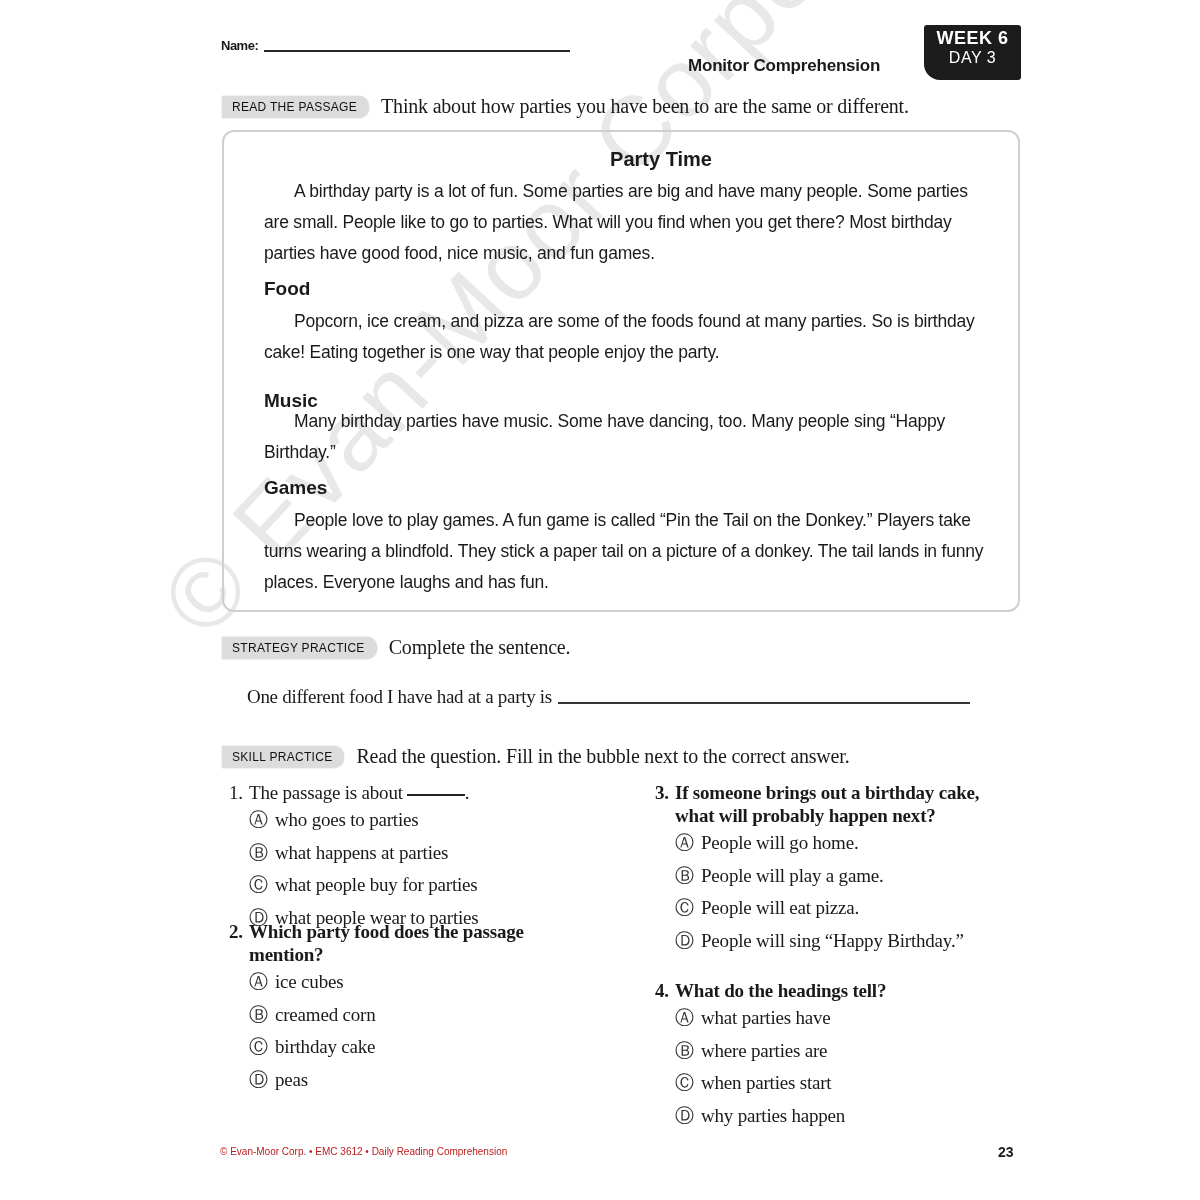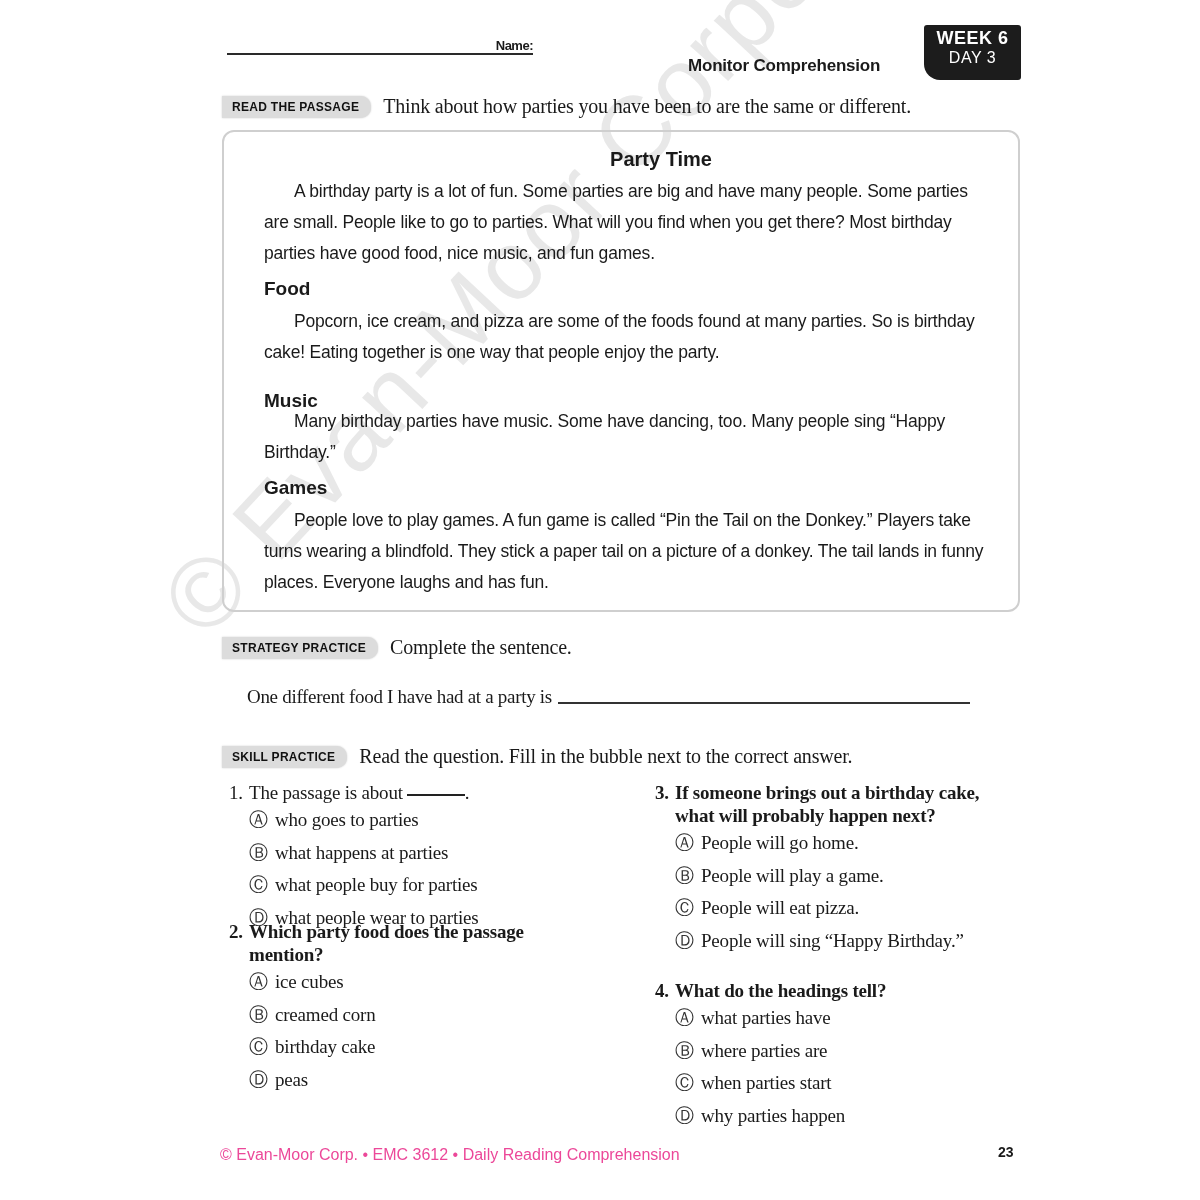--- a/index.html
+++ b/index.html
@@ -5,38 +5,38 @@
     html, body { margin: 0; padding: 0; }
     body {
       width: 1200px; height: 1200px; background: #ffffff; position: relative; overflow: hidden;
       color: #1a1a1a;
     }
     .page { position: absolute; left: 0; top: 0; width: 1200px; height: 1200px; }
     .sans { font-family: "Liberation Sans", "DejaVu Sans", sans-serif; }
     .serif { font-family: "Liberation Serif", "DejaVu Serif", serif; }
 
     
-    .name-row { position: absolute; left: 221px; top: 38px; display: flex; align-items: flex-end; flex-direction: column; }
+    .name-row { position: absolute; left: 221px; top: 38px; display: flex; align-items: flex-end; }
     .name-label { font-size: 13px; font-weight: bold; letter-spacing: -0.5px; }
     .name-line { width: 306px; height: 0; border-bottom: 2px solid #2a2a2a; margin-left: 6px; margin-bottom: 1px; }
 
     .skill-title { position: absolute; left: 688px; top: 56px; font-size: 17px; font-weight: bold; letter-spacing: -0.2px; }
     .badge {
       position: absolute; left: 924px; top: 25px; width: 97px; height: 55px; background: #1c1c1c;
       border-bottom-left-radius: 16px; border-top-right-radius: 3px; border-top-left-radius: 3px; border-bottom-right-radius: 3px;
       color: #fff; text-align: center;
     }
     .badge .week { font-size: 18px; font-weight: bold; margin-top: 5px; letter-spacing: 0.5px; line-height: 16px; }
     .badge .day { font-size: 16px; font-weight: normal; line-height: 24px; letter-spacing: 0.5px; }
 
     
     .section-row { position: absolute; display: flex; align-items: center; }
     .pill {
       background: #dcdcdc; border-radius: 0 10px 10px 0; padding: 2px 12px 2px 10px;
-      font-size: 12px; font-weight: bold; letter-spacing: 0.3px; color: #111; height: 18px; line-height: 18px;
+      font-size: 12px; font-weight: normal; letter-spacing: 0.3px; color: #111; height: 18px; line-height: 18px;
       box-shadow: 0 0 2px #cfcfcf;
     }
     .section-instr { font-size: 20px; margin-left: 12px; letter-spacing: -0.2px; text-align: center; }
 
     
     .passage {
       position: absolute; left: 222px; top: 130px; width: 798px; height: 482px;
       border: 2px solid #cfcfcf; border-radius: 12px; box-sizing: border-box;
     }
     .passage-title { position: absolute; left: 0; width: 100%; top: 16px; text-align: center; font-size: 20px; font-weight: bold; padding-left: 40px; }
@@ -52,21 +52,21 @@
     
     .question { position: absolute; font-size: 19px; letter-spacing: -0.2px; }
     .q-text { font-weight: bold; line-height: 23px; }
     .q-num { display: inline-block; width: 20px; }
     .q-cont { padding-left: 20px; }
     .blank { display: inline-block; width: 58px; border-bottom: 2px solid #222; height: 0; vertical-align: 3px; margin-left: 4px; }
     .option { display: flex; align-items: center; height: 32.5px; padding-left: 20px; }
     .bubble { font-size: 19px; width: 26px; color: #333; font-family: "DejaVu Sans", sans-serif; }
 
     
-    .footer { position: absolute; left: 220px; top: 1146px; font-size: 16px; color: #ec4899; }
+    .footer { position: absolute; left: 220px; top: 1146px; font-size: 10px; color: #b91c1c; }
     .page-num { position: absolute; left: 998px; top: 1144px; font-size: 14px; font-weight: bold; }
 
     
     .watermark {
       position: absolute; left: 140px; top: 580px; width: 1000px; transform-origin: 0 0;
       transform: rotate(-47deg); font-size: 98px; color: rgba(190,190,190,0.35); white-space: nowrap;
       pointer-events: none; letter-spacing: 2px;
     }
   </style>
 </head>

